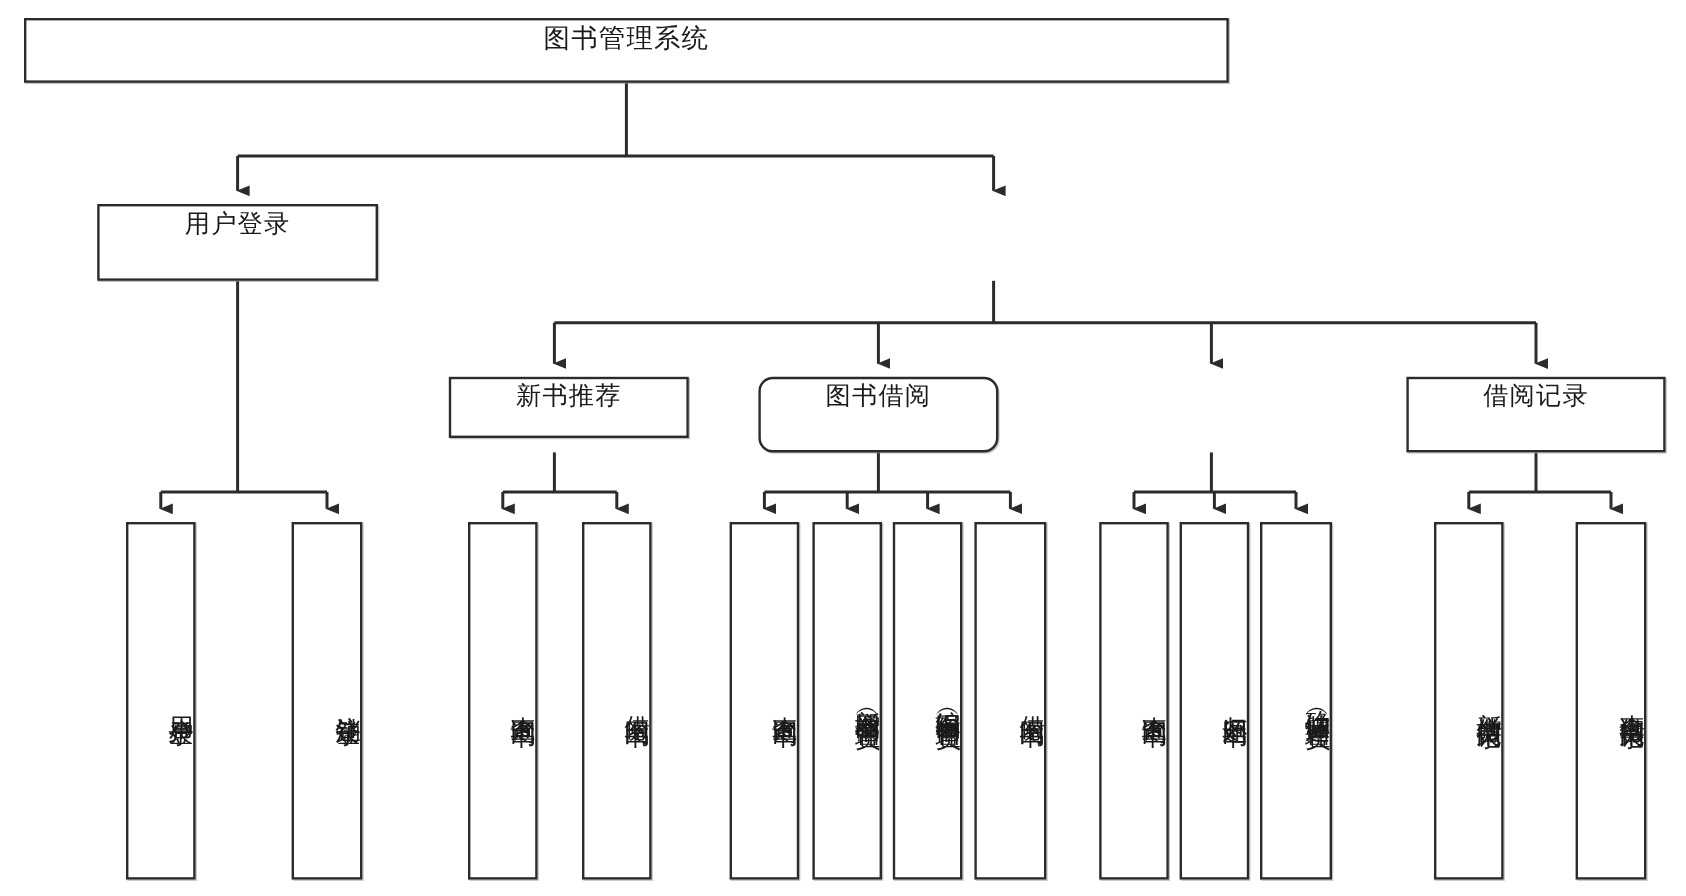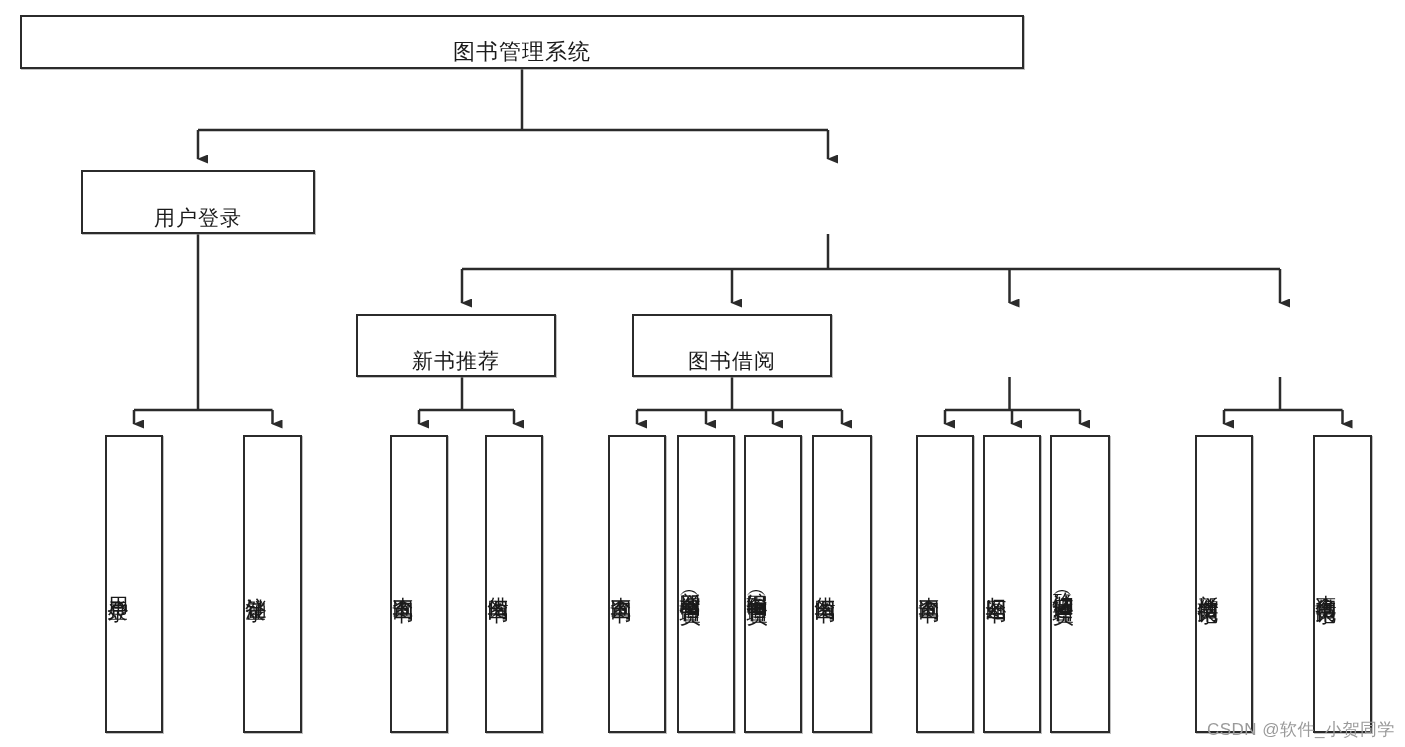--- a/index.html
+++ b/index.html
@@ -24,21 +24,21 @@
     width: 1405px;
     height: 747px;
     pointer-events: none;
   }
   .node {
     position: absolute;
     box-sizing: border-box;
     border: 2px solid #2b2b2b;
     background: #ffffff;
     display: flex;
-    align-items: flex-end;
+    align-items: flex-start;
     justify-content: center;
     color: #1a1a1a;
     box-shadow: 1px 1px 0 0 rgba(140,140,140,0.55);
   }
   .node.horiz {
     font-size: 21px;
     letter-spacing: 1px;
   }
   .node.vert {
     writing-mode: vertical-rl;
@@ -119,25 +119,28 @@
   </svg>
 
   <div class="node horiz" id="root-node" style="left: 20px; top: 15px; width: 1004px; height: 54px;">
     <span class="node-label">图书管理系统</span>
   </div>
 
   <div class="node horiz" style="left: 81px; top: 170px; width: 234px; height: 64px;">
     <span class="node-label">用户登录</span>
   </div>
 
-  <div class="node horiz" style="left: 356px; top: 314px; width: 200px; height: 63px;">
+  <div class="node horiz" style="left: 374px; top: 314px; width: 200px; height: 51px;">
     <span class="node-label">新书推荐</span>
   </div>
-  <div class="node horiz" style="left: 632px; top: 314px; width: 200px; height: 63px;">
+  <div class="node horiz" style="left: 632px; top: 314px; width: 200px; height: 63px; border-radius: 12px;">
     <span class="node-label">图书借阅</span>
+  </div>
+  <div class="node horiz" style="left: 1172px; top: 314px; width: 216px; height: 63px;">
+    <span class="node-label">借阅记录</span>
   </div>
 
   <div class="node vert" style="left: 105px; top: 435px; width: 58px; height: 298px;">
     <span class="node-label">用户登录</span>
   </div>
   <div class="node vert" style="left: 243px; top: 435px; width: 59px; height: 298px;">
     <span class="node-label">注销登录</span>
   </div>
 
   <div class="node vert" style="left: 390px; top: 435px; width: 58px; height: 298px;">
@@ -170,14 +173,13 @@
     <span class="node-label">确认归还（管理员）</span>
   </div>
 
   <div class="node vert" style="left: 1195px; top: 435px; width: 58px; height: 298px;">
     <span class="node-label">新增借阅记录</span>
   </div>
   <div class="node vert" style="left: 1313px; top: 435px; width: 59px; height: 298px;">
     <span class="node-label">查询借阅记录</span>
   </div>
 
-  <div class="watermark">CSDN @软件_小贺同学</div>
 </div>
 
 </body></html>

